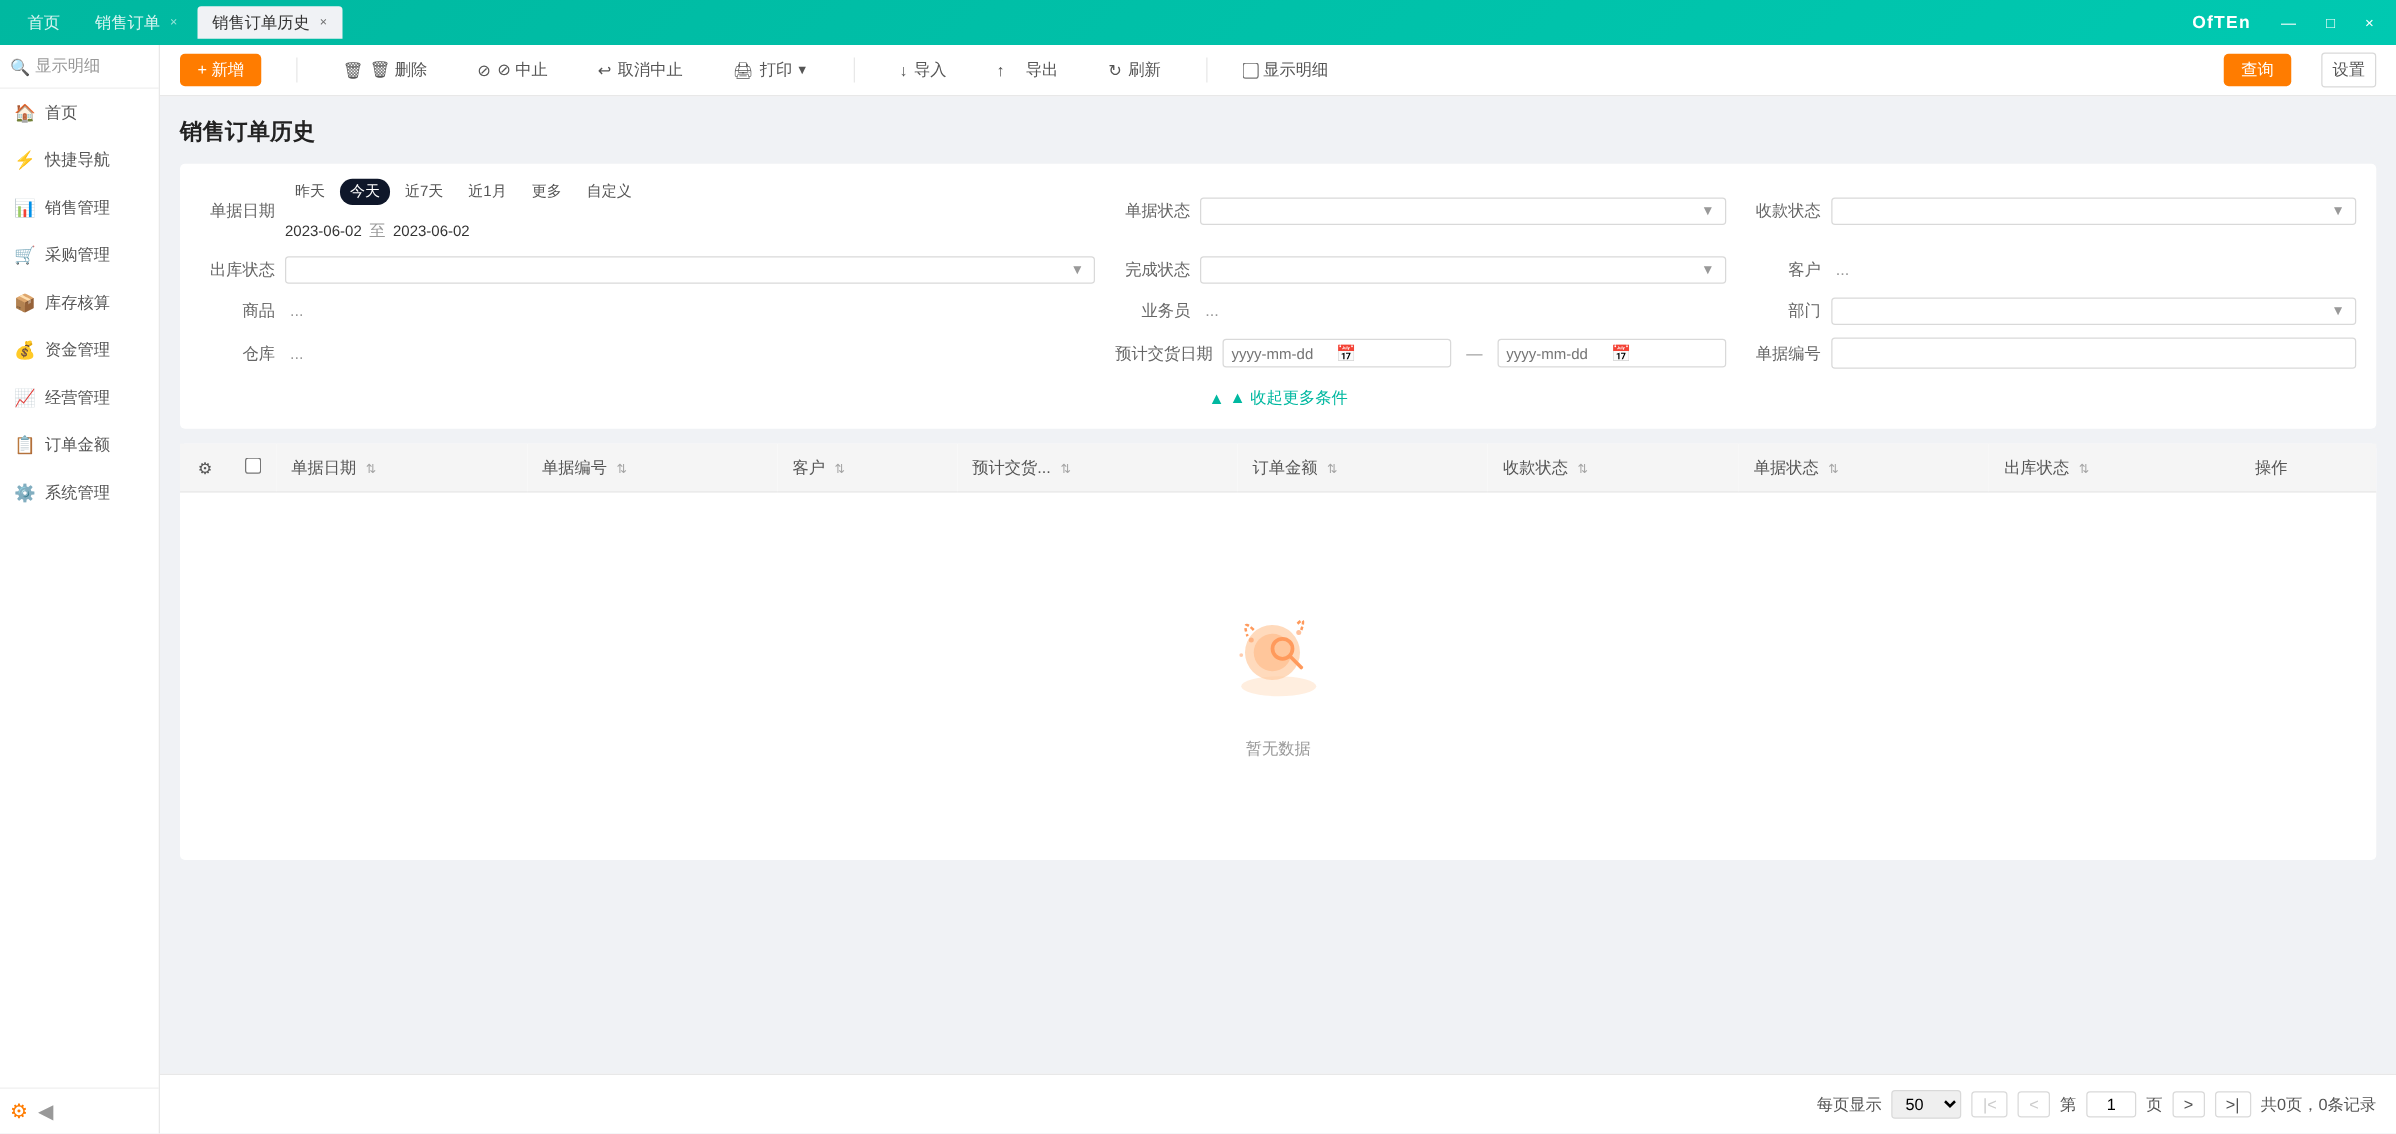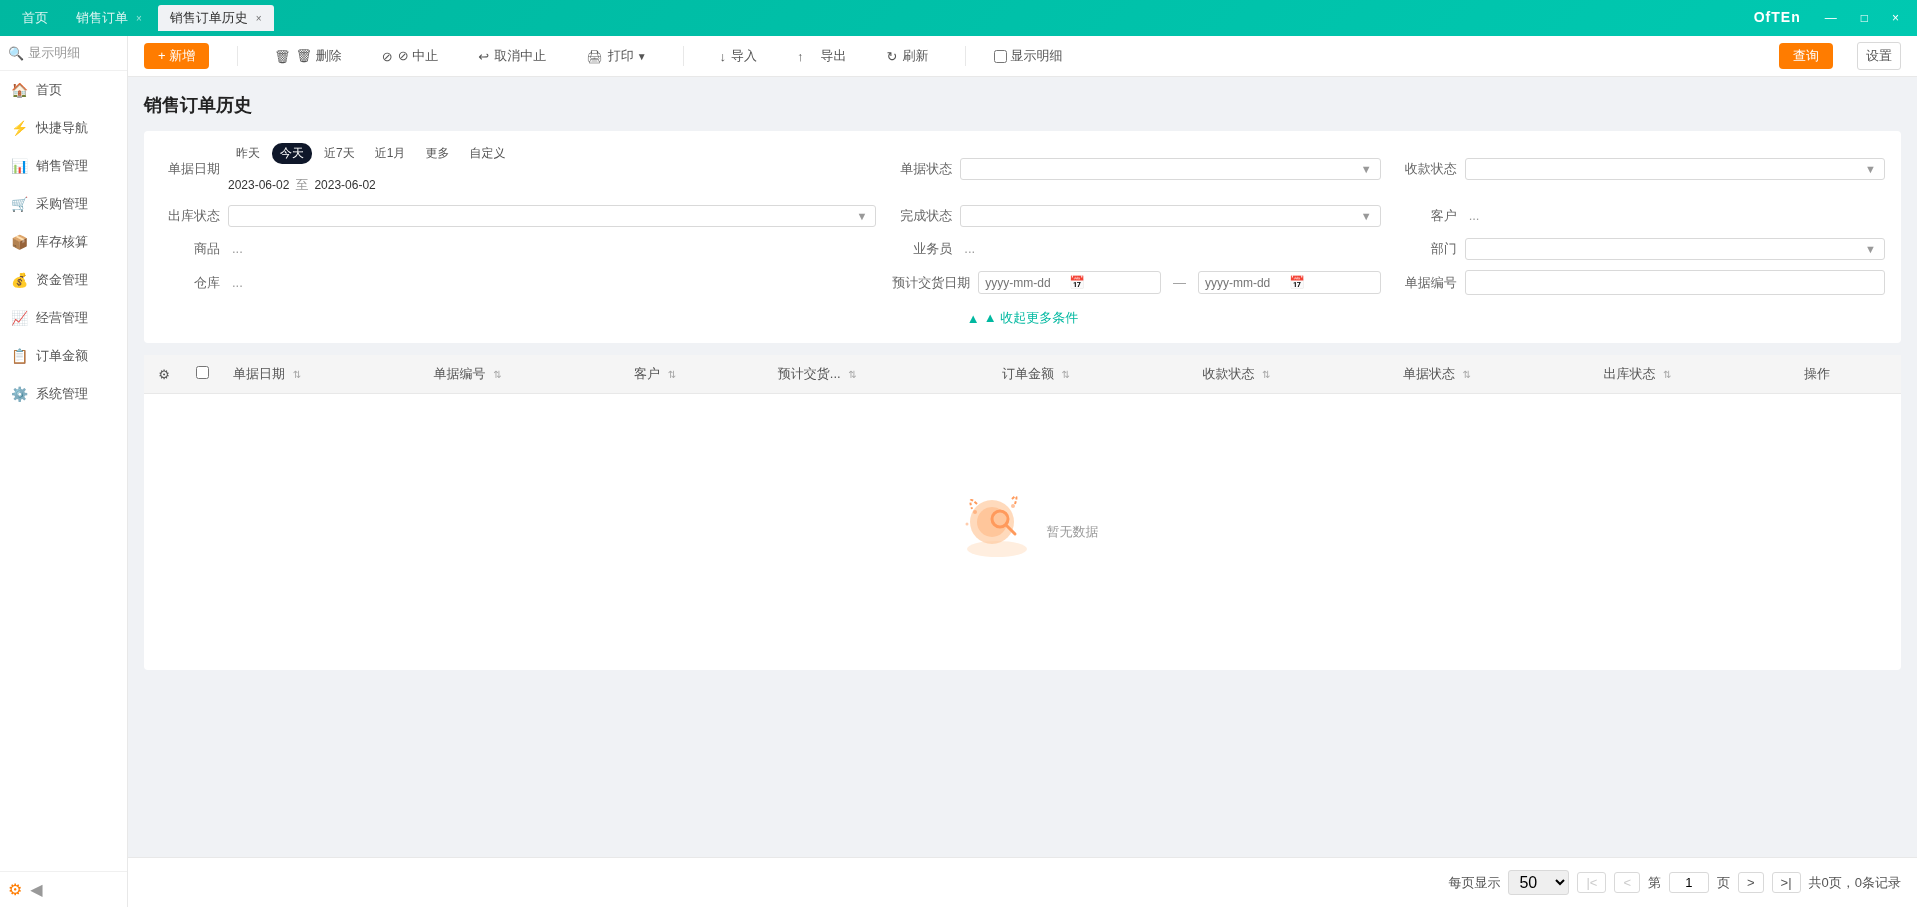--- a/index.html
+++ b/index.html
@@ -58,27 +58,27 @@
     .table-wrap { background: #fff; border-radius: 4px; }
     table { width: 100%; border-collapse: collapse; }
     thead tr { background: #f5f5f5; }
     th { padding: 10px 12px; text-align: left; font-size: 13px; color: #555; font-weight: 500; border-bottom: 1px solid #e8e8e8; white-space: nowrap; }
     th .sort-icon { display: inline-block; margin-left: 4px; opacity: 0.5; font-size: 10px; }
     td { padding: 10px 12px; border-bottom: 1px solid #f0f0f0; font-size: 13px; color: #333; }
     .th-settings { width: 40px; text-align: center; }
     .th-checkbox { width: 36px; text-align: center; }
 
     
-    .empty-state { display: flex; flex-direction: row; align-items: center; justify-content: center; padding: 80px 0; }
+    .empty-state { display: flex; flex-direction: column; align-items: center; justify-content: center; padding: 80px 0; }
     .empty-icon { width: 100px; height: 100px; margin-bottom: 16px; }
     .empty-text { color: #999; font-size: 13px; }
 
     
     .pagination { display: flex; align-items: center; justify-content: flex-end; padding: 12px 16px; background: #fff; border-top: 1px solid #e8e8e8; gap: 8px; font-size: 13px; color: #555; }
-    .page-select { border: 1px solid #d9d9d9; border-radius: 3px; padding: 2px 6px; font-size: 16px; }
+    .page-select { border: 1px solid #d9d9d9; border-radius: 3px; padding: 2px 6px; font-size: 13px; }
     .page-btn { border: 1px solid #d9d9d9; background: #fff; border-radius: 3px; padding: 2px 8px; cursor: pointer; color: #555; font-size: 13px; }
     .page-btn:disabled { color: #ccc; cursor: not-allowed; }
     .page-input { border: 1px solid #d9d9d9; border-radius: 3px; padding: 2px 6px; width: 40px; text-align: center; font-size: 13px; }
   </style>
 </head>
 <body>
 
 <div class="top-bar">
   <div class="top-bar-left">
     <div class="tab">

